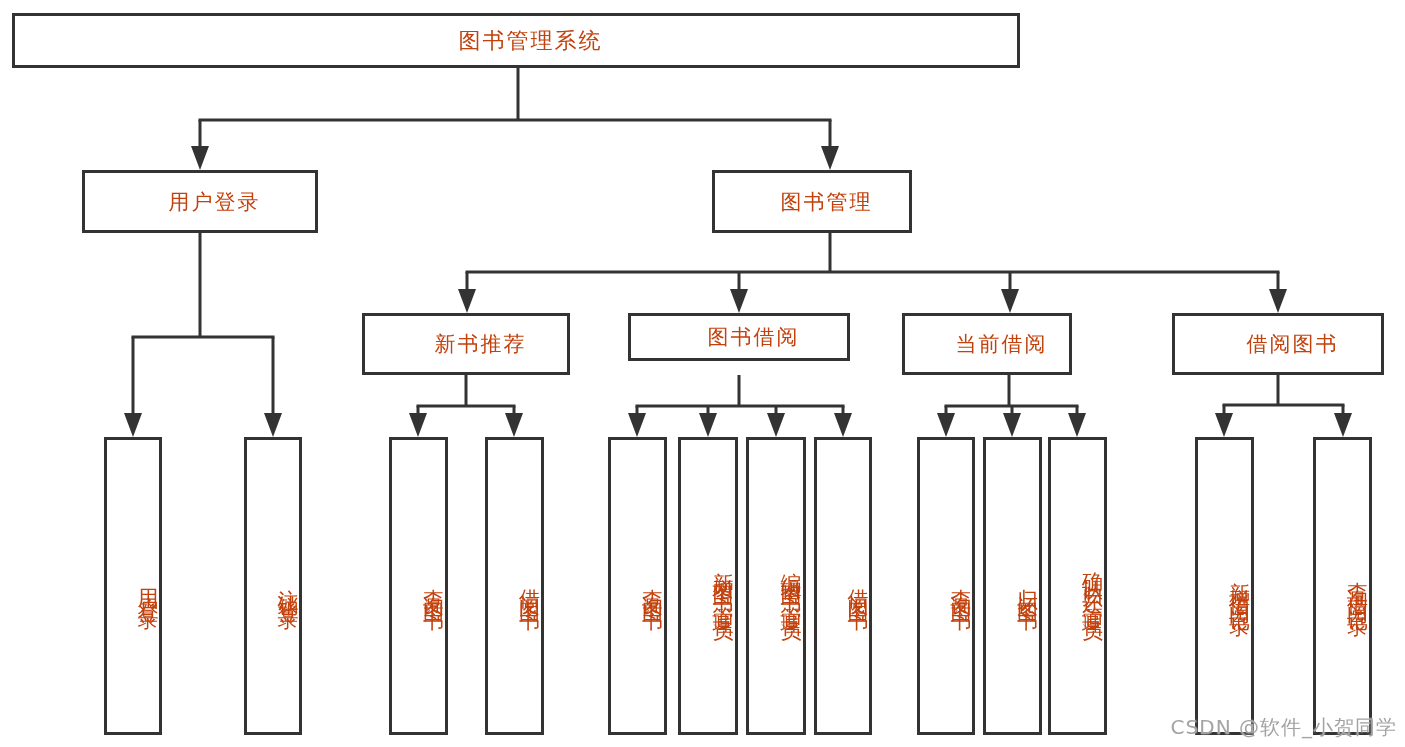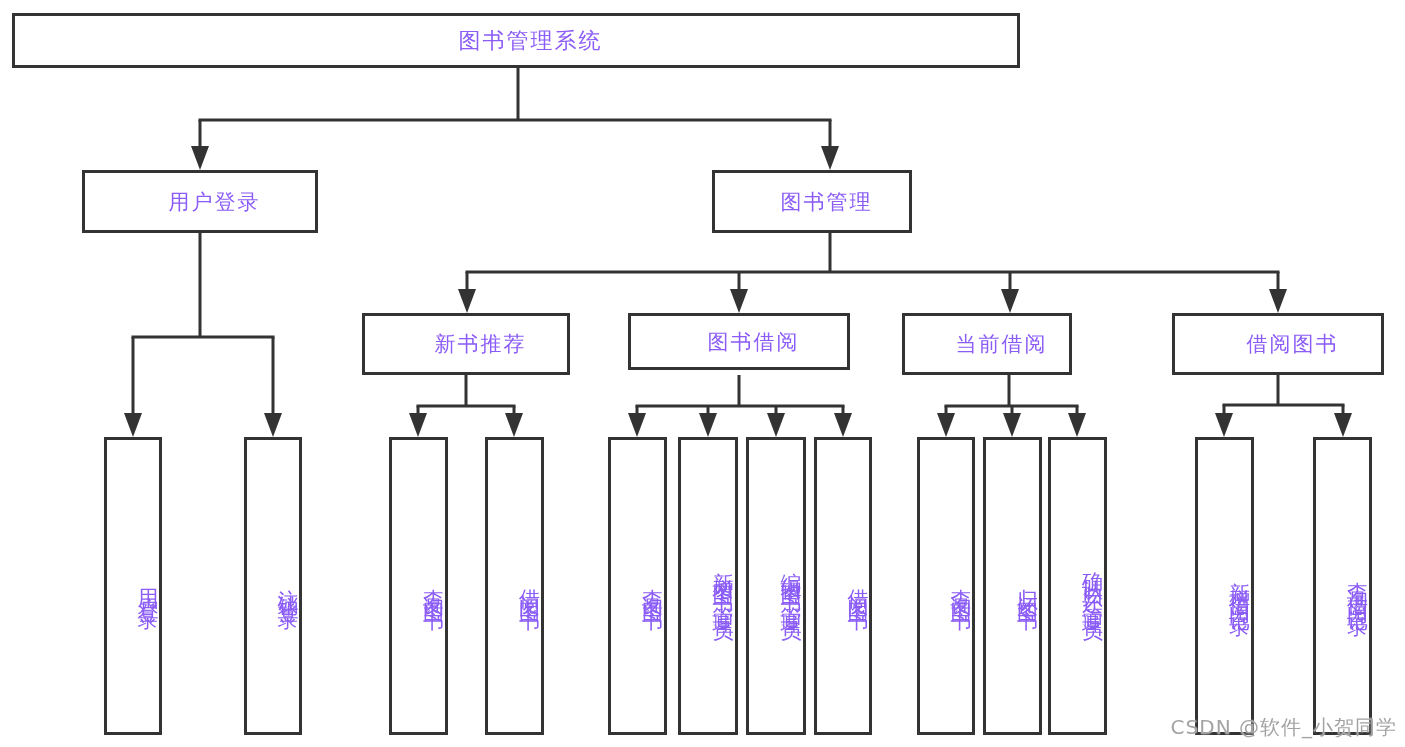--- a/index.html
+++ b/index.html
@@ -17,21 +17,21 @@
     pointer-events: none;
   }
   .box {
     position: absolute;
     box-sizing: border-box;
     border: 3px solid #333333;
     background: #ffffff;
     display: flex;
     align-items: center;
     justify-content: center;
-    color: #8b5cf6;
+    color: #c2410c;
     font-size: 21px;
     letter-spacing: 2px;
     text-align: center;
     z-index: 1;
     padding-left: 29px;
   }
   .box.title { font-size: 22px; }
   .vtext {
     writing-mode: vertical-rl;
     letter-spacing: 7px;
@@ -122,21 +122,21 @@
       <polygon points="1334,413 1352,413 1343,437"></polygon>
     </g>
   </svg>
 
   <div class="box title" style="left:12px; top:13px; width:1008px; height:55px;">图书管理系统</div>
 
   <div class="box" style="left:82px; top:170px; width:236px; height:63px;">用户登录</div>
   <div class="box" style="left:712px; top:170px; width:200px; height:63px;">图书管理</div>
 
   <div class="box" style="left:362px; top:313px; width:208px; height:62px;">新书推荐</div>
-  <div class="box" style="left:628px; top:313px; width:222px; height:57px;text-align:center;">图书借阅</div>
+  <div class="box" style="left:628px; top:313px; width:222px; height:48px;text-align:center;">图书借阅</div>
   <div class="box" style="left:902px; top:313px; width:170px; height:62px;">当前借阅</div>
   <div class="box" style="left:1172px; top:313px; width:212px; height:62px;">借阅图书</div>
 
   <div class="box" style="left:104px; top:437px; width:58px; height:298px;">
     <span class="vtext">用户登录</span>
   </div>
   <div class="box" style="left:244px; top:437px; width:58px; height:298px;">
     <span class="vtext">注销登录</span>
   </div>
 

